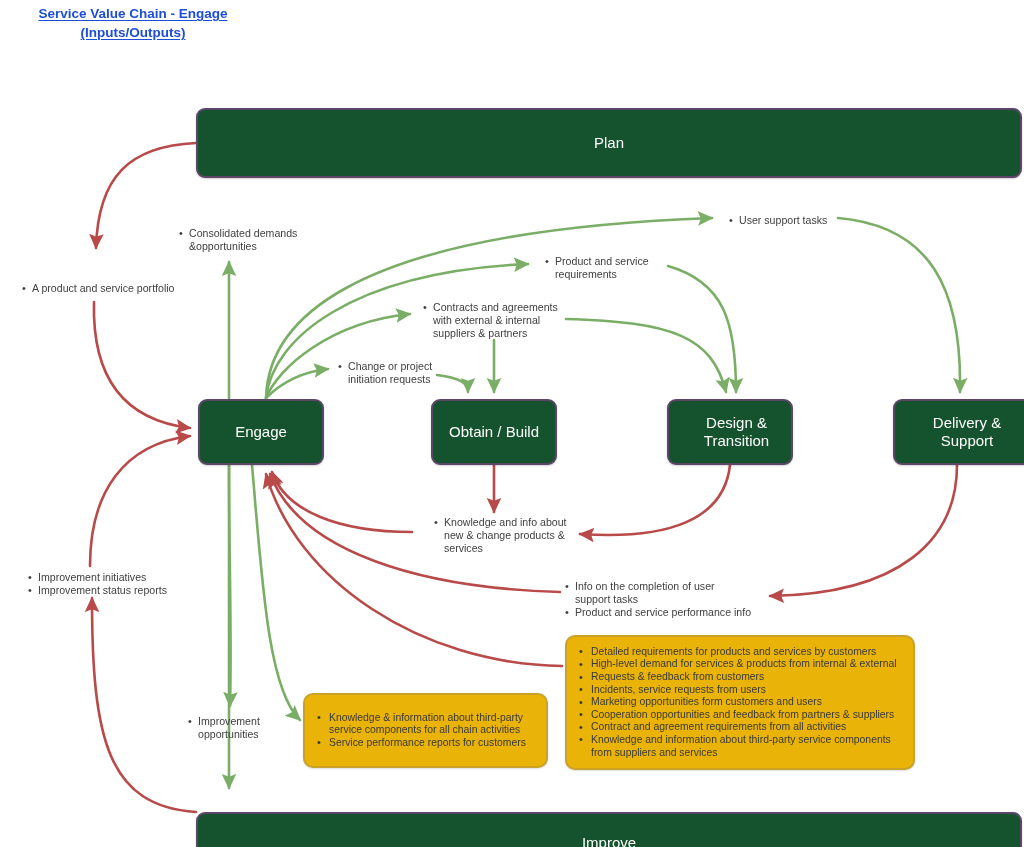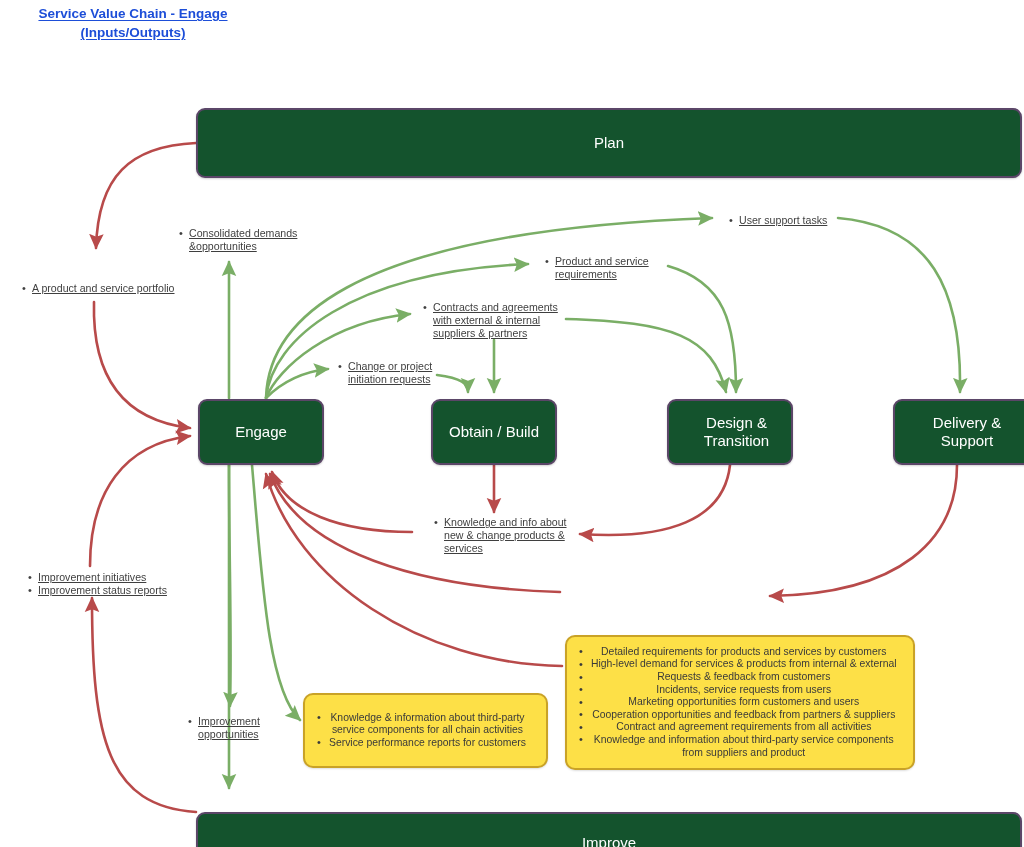--- a/index.html
+++ b/index.html
@@ -55,26 +55,25 @@
     line-height: 18px;
     display: flex;
     align-items: center;
     justify-content: center;
     text-align: center;
     box-shadow: 0 1px 2px rgba(0,0,0,0.18);
   }
   
   .note-box {
     position: absolute;
-    background: #fde047;
+    background: #eab308;
     border: 2px solid #c9a227;
     border-radius: 10px;
     box-sizing: border-box;
     box-shadow: 0 1px 2px rgba(0,0,0,0.13);
-    text-align: center;
   }
   .note-box ul {
     margin: 0;
     padding: 0 8px 0 22px;
     list-style: none;
   }
   .note-box li {
     position: relative;
     font-size: 10.4px;
     line-height: 12.6px;
@@ -89,21 +88,20 @@
     top: -0.5px;
     font-size: 11px;
     color: #3a3a3a;
   }
   
   .label {
     position: absolute;
     font-size: 10.6px;
     line-height: 13px;
     color: #3f3f3f;
-    text-decoration: underline;
   }
   .label ul {
     margin: 0;
     padding: 0 0 0 12px;
     list-style: none;
   }
   .label li {
     position: relative;
   }
   .label li::before {
@@ -275,20 +273,29 @@
   <div class="label" style="left:432px; top:516px; width:150px;">
     <ul>
       <li>
         <span>Knowledge and info about</span><br>
         <span>new &amp; change products &amp;</span><br>
         <span>services</span>
       </li>
     </ul>
   </div>
 
+  <div class="label" style="left:563px; top:580px; width:230px;">
+    <ul>
+      <li>
+        <span>Info on the completion of user</span><br>
+        <span>support tasks</span>
+      </li>
+      <li><span>Product and service performance info</span></li>
+    </ul>
+  </div>
 
   <div class="label" style="left:186px; top:715px; width:120px;">
     <ul>
       <li>
         <span>Improvement</span><br>
         <span>opportunities</span>
       </li>
     </ul>
   </div>
 
@@ -322,18 +329,18 @@
         <span>Marketing opportunities form customers and users</span>
       </li>
       <li>
         <span>Cooperation opportunities and feedback from partners &amp; suppliers</span>
       </li>
       <li>
         <span>Contract and agreement requirements from all activities</span>
       </li>
       <li>
         <span>Knowledge and information about third-party service components</span><br>
-        <span>from suppliers and product</span>
+        <span>from suppliers and services</span>
       </li>
     </ul>
   </div>
 
 </div>
 
 </body></html>

